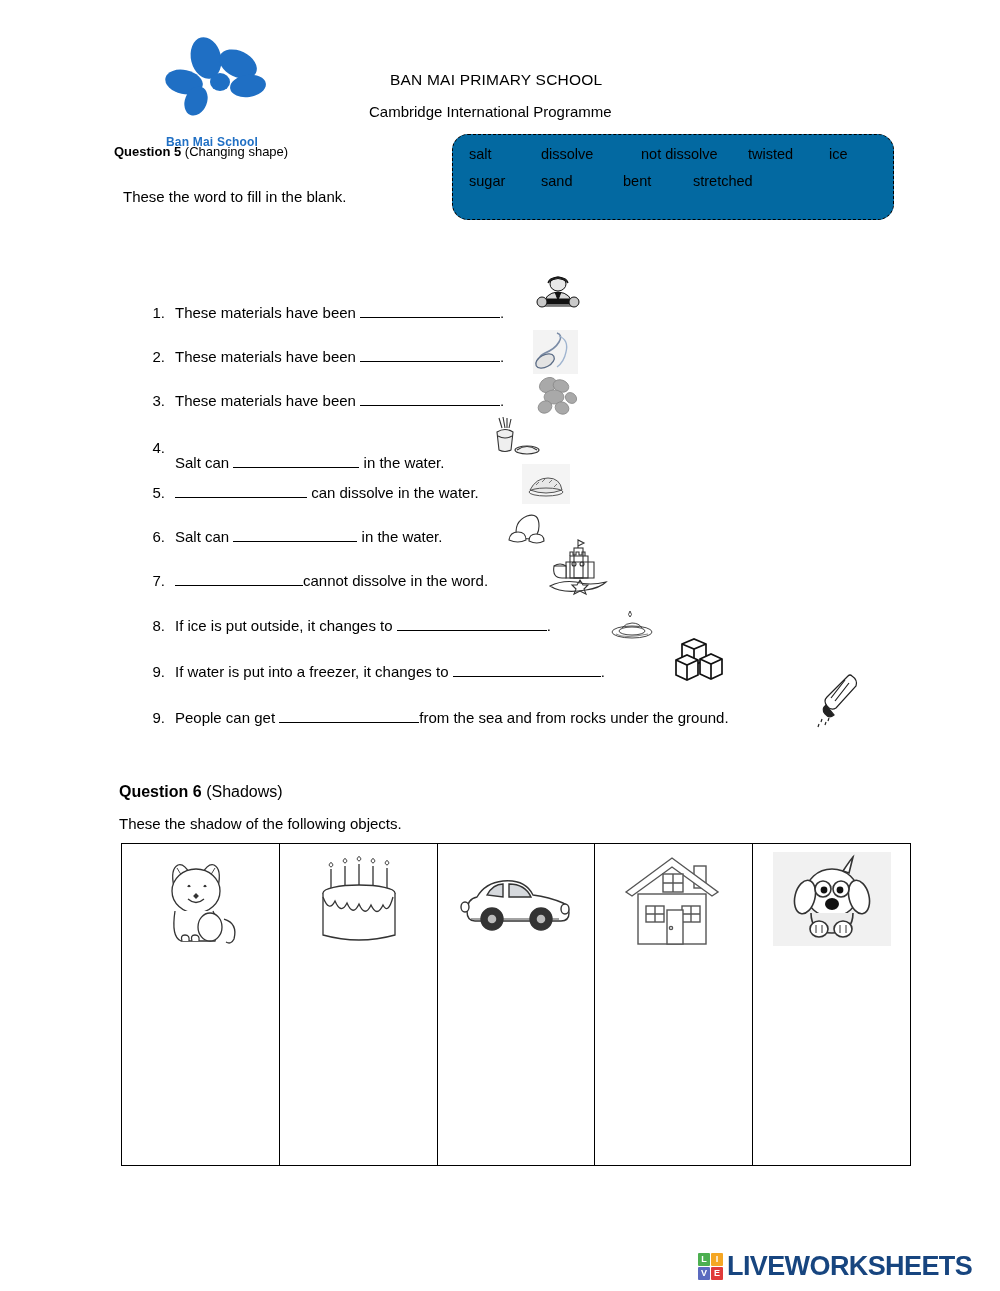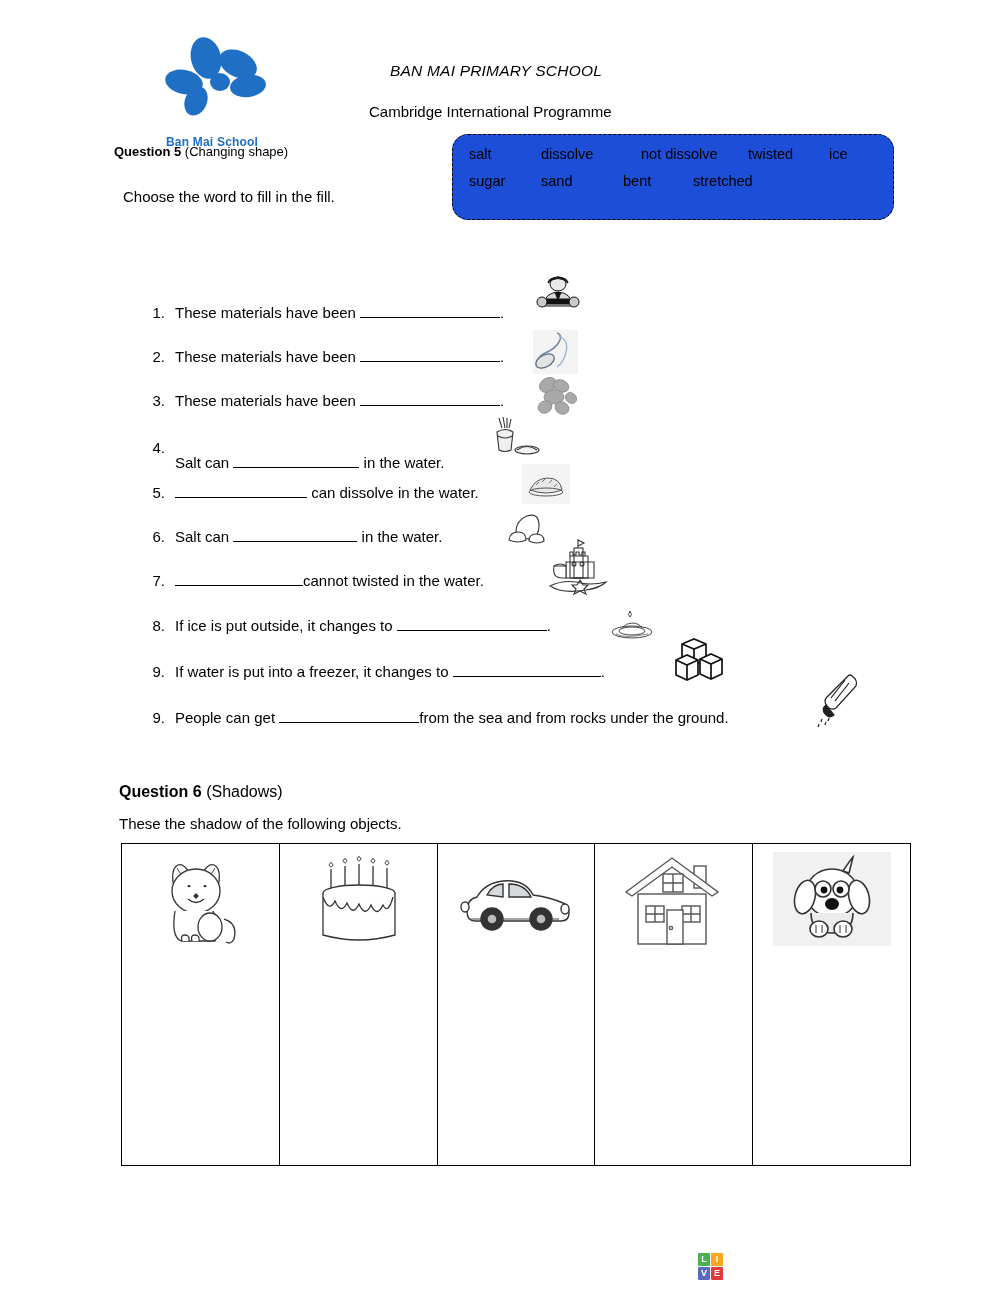--- a/index.html
+++ b/index.html
@@ -19,36 +19,36 @@
 
   .logo-block { position: absolute; left: 152px; top: 38px; width: 140px; height: 85px; }
   .logo-flower { position: absolute; left: 10px; top: 0px; width: 118px; height: 76px; }
   .logo-text {
     position: absolute; left: 14px; top: 97px;
     font-size: 12px; font-weight: bold; color: #1F6FC4;
     letter-spacing: 0.2px; white-space: nowrap;
   }
 
   .school-name {
-    position: absolute; left: 390px; top: 62px;
-    font-size: 15.5px; letter-spacing: 0.2px; white-space: nowrap; font-style: italic;
+    position: absolute; left: 390px; top: 71px;
+    font-size: 15.5px; letter-spacing: 0.2px; white-space: nowrap;
   }
   .programme {
     position: absolute; left: 369px; top: 103px;
     font-size: 15px; white-space: nowrap;
   }
 
   
   .q5-title { position: absolute; left: 114px; top: 144px; font-size: 13px; white-space: nowrap; }
   .q5-title b { font-weight: bold; }
   .q5-instruction { position: absolute; left: 123px; top: 188px; font-size: 15px; white-space: nowrap; }
 
   .wordbank {
     position: absolute; left: 452px; top: 134px; width: 442px; height: 86px;
-    border: 1.6px dashed #000; border-radius: 16px; background: #1d4ed8;
+    border: 1.6px dashed #000; border-radius: 16px; background: #0369a1;
   }
   .wordbank-row { position: absolute; left: 16px; font-size: 14.5px; white-space: nowrap; }
   .wb-row1 { top: 11px; }
   .wb-row2 { top: 38px; }
   .wb-word { display: inline-block; }
 
   
   .items { position: absolute; left: 0; top: 0; width: 1000px; }
   .item-num { position: absolute; text-align: right; width: 26px; font-size: 15px; }
   .item-text { position: absolute; font-size: 15px; white-space: nowrap; }
@@ -124,21 +124,21 @@
     <div class="logo-text">Ban Mai School</div>
   </div>
 
   <div class="school-name">BAN MAI PRIMARY SCHOOL</div>
   <div class="programme">Cambridge International Programme</div>
 </div>
 
 <div class="q5-title">
   <b>Question 5</b><span> (Changing shape)</span>
 </div>
-<div class="q5-instruction">Choose the word to fill in the fill.</div>
+<div class="q5-instruction">These the word to fill in the blank.</div>
 
 <div class="wordbank">
   <div class="wordbank-row wb-row1">
     <span class="wb-word" style="width:72px">salt</span><span class="wb-word" style="width:100px">dissolve</span><span class="wb-word" style="width:107px">not dissolve</span><span class="wb-word" style="width:81px">twisted</span><span class="wb-word">ice</span>
   </div>
   <div class="wordbank-row wb-row2">
     <span class="wb-word" style="width:72px">sugar</span><span class="wb-word" style="width:82px">sand</span><span class="wb-word" style="width:70px">bent</span><span class="wb-word">stretched</span>
   </div>
 </div>
 
@@ -222,21 +222,21 @@
   <svg style="position:absolute;left:503px;top:508px" width="52" height="40" viewBox="0 0 52 40">
     <g fill="#fff" stroke="#333" stroke-width="1.1">
       <path d="M14 30 q-4 -16 10 -22 q12 -4 12 10 q0 10 -8 13 Z"></path>
       <path d="M6 32 q1 -8 9 -8 q8 0 8 8 q-8 4 -17 0 Z"></path>
       <path d="M26 33 q0 -7 7 -7 q8 0 8 7 q-7 4 -15 0 Z"></path>
     </g>
   </svg>
 
   <div class="item-num" style="left:139px; top:572px">7.</div>
   <div class="item-text" style="left:175px; top:572px">
-    <span class="blank" style="width:128px"></span><span>cannot twisted in the water.</span>
+    <span class="blank" style="width:128px"></span><span>cannot dissolve in the word.</span>
   </div>
   <svg style="position:absolute;left:540px;top:534px" width="72" height="62" viewBox="0 0 72 62">
     <g fill="none" stroke="#333" stroke-width="1.1">
       <path d="M38 14 l0 -8 l6 3 l-6 3"></path>
       <rect x="34" y="14" width="9" height="30"></rect>
       <path d="M30 22 h18 v22 h-18 Z"></path>
       <path d="M26 28 h28 v16 h-28 Z"></path>
       <path d="M30 22 l0 -4 h3 v3 h3 v-3 h3 v3 h3 v-3 h3 v4"></path>
       <circle cx="34" cy="30" r="2"></circle>
         <circle cx="42" cy="30" r="2"></circle>
@@ -400,13 +400,14 @@
 
 </div>
 
 <div class="brand">
   <div class="brand-squares">
     <div class="bsq bsq-l">L</div>
     <div class="bsq bsq-i">I</div>
     <div class="bsq bsq-v">V</div>
     <div class="bsq bsq-e">E</div>
   </div>
+  <div class="brand-word">LIVEWORKSHEETS</div>
 </div>
 
 </body></html>

